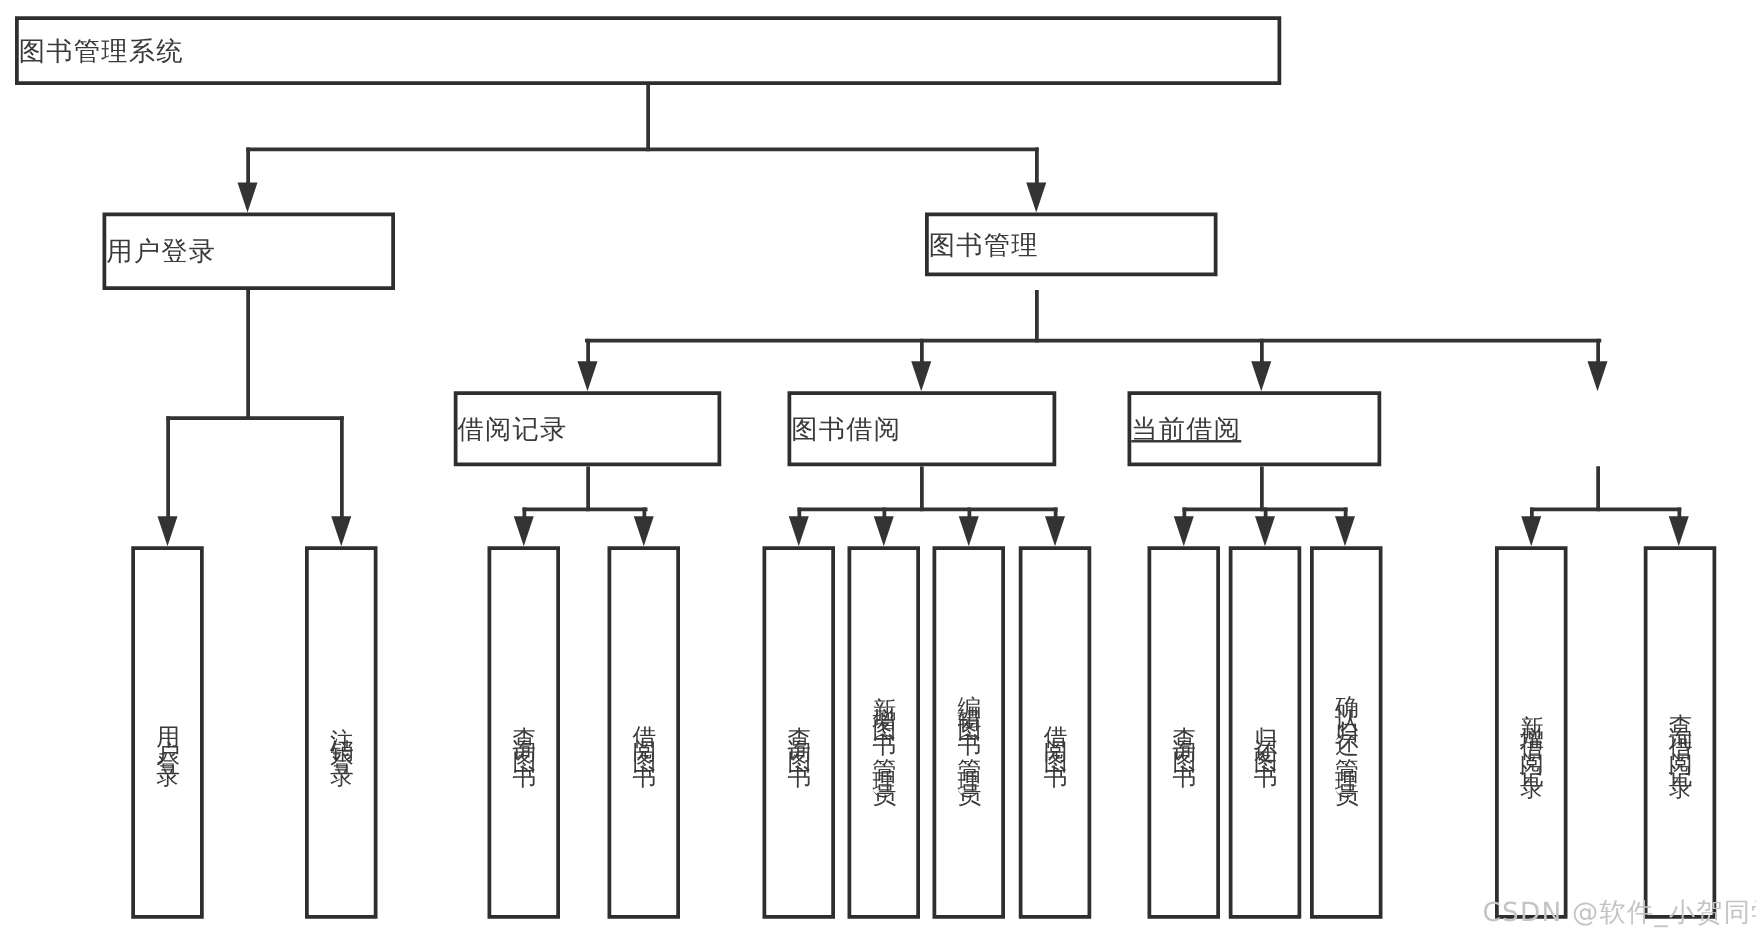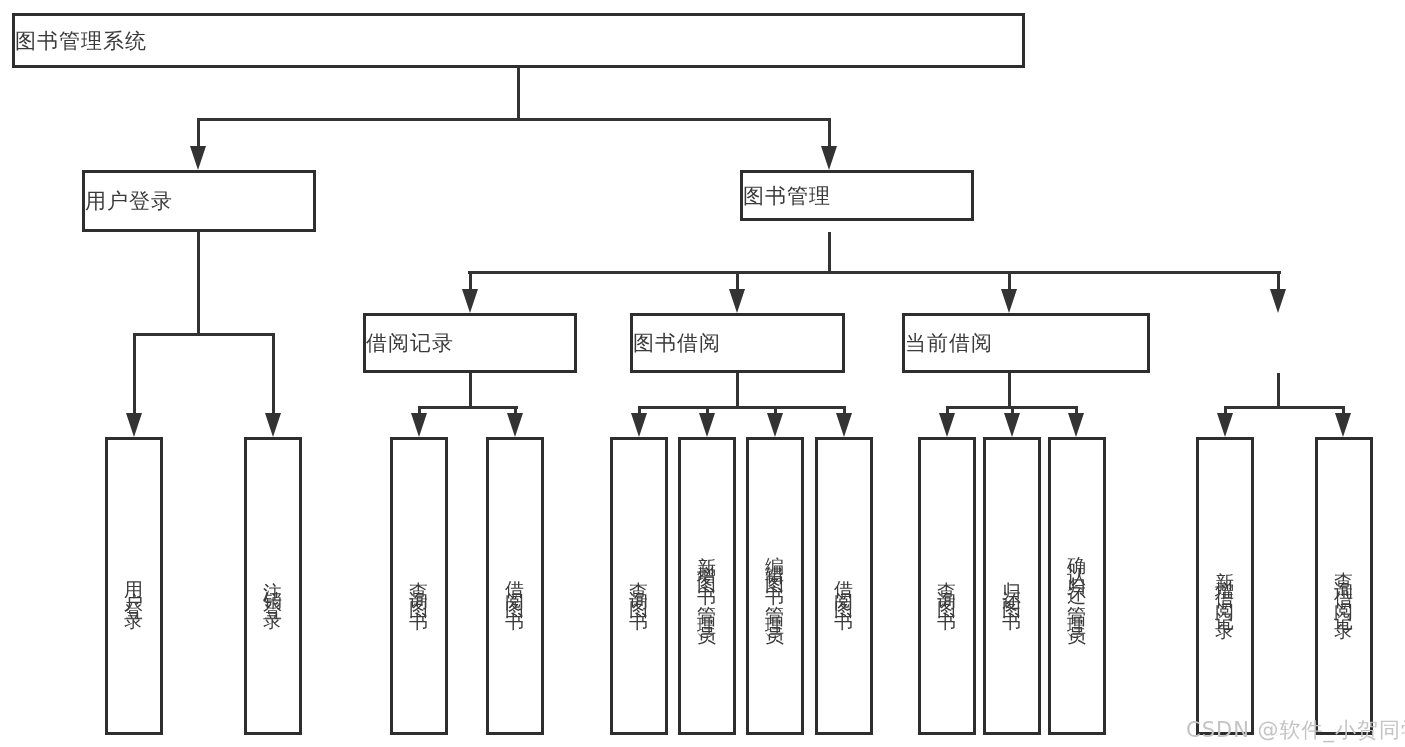--- a/index.html
+++ b/index.html
@@ -109,21 +109,21 @@
   <div class="ar" style="left:1001px; top:289px;"></div>
   <div class="vl" style="left:1277px; top:271px; height:22px;"></div>
   <div class="ar" style="left:1270px; top:289px;"></div>
 
   <div class="hnode" style="left:363px; top:313px; width:214px; height:60px;">
     <span>借阅记录</span>
   </div>
   <div class="hnode" style="left:630px; top:313px; width:215px; height:60px;">
     <span>图书借阅</span>
   </div>
-  <div class="hnode" style="left:902px; top:313px; width:248px; height:60px;">
+  <div class="hnode" style="left:902px; top:313px; width:203px; height:60px;text-decoration:underline;">
     <span>当前借阅</span>
   </div>
 
   <div class="vl" style="left:469px; top:373px; height:36px;"></div>
   <div class="hl" style="left:418px; top:406px; width:100px;"></div>
   <div class="vl" style="left:418px; top:406px; height:12px;"></div>
   <div class="ar" style="left:411px; top:413px;"></div>
   <div class="vl" style="left:514px; top:406px; height:12px;"></div>
   <div class="ar" style="left:507px; top:413px;"></div>
 

